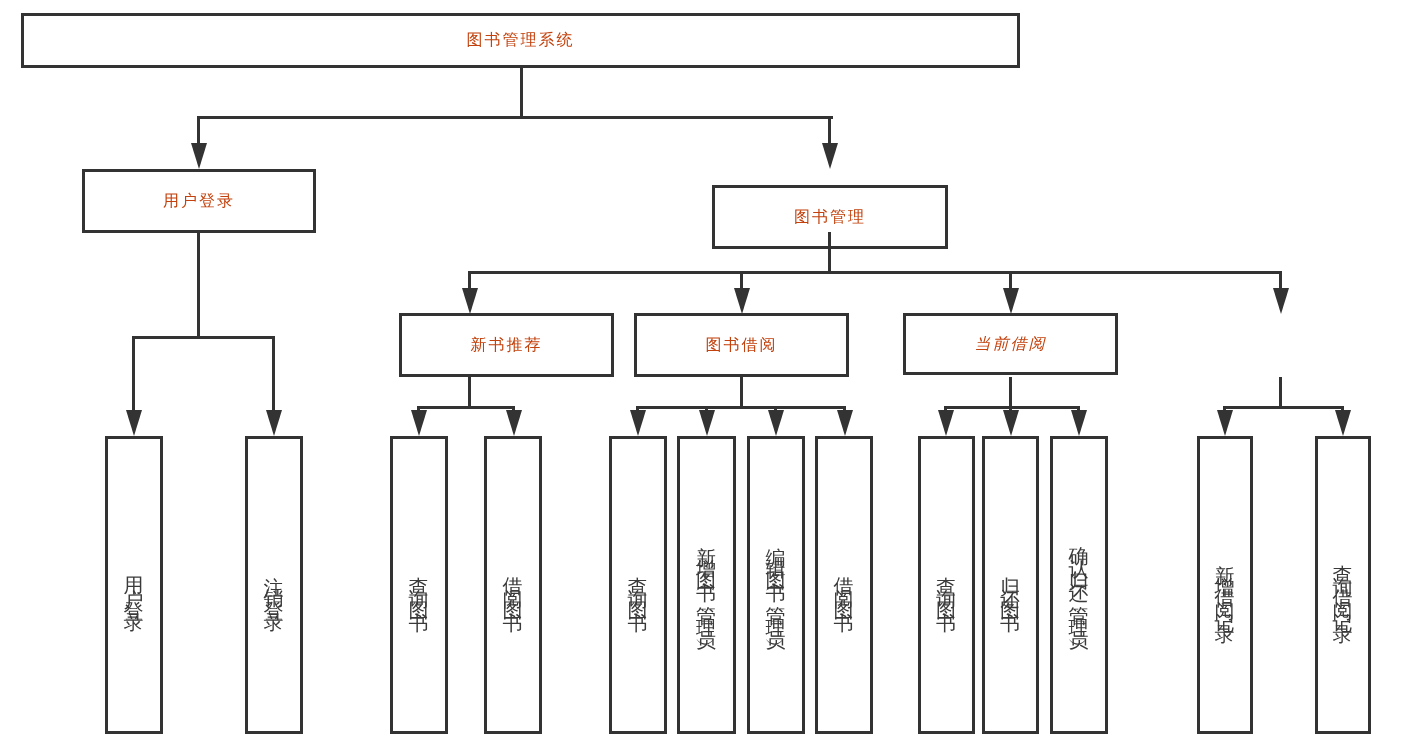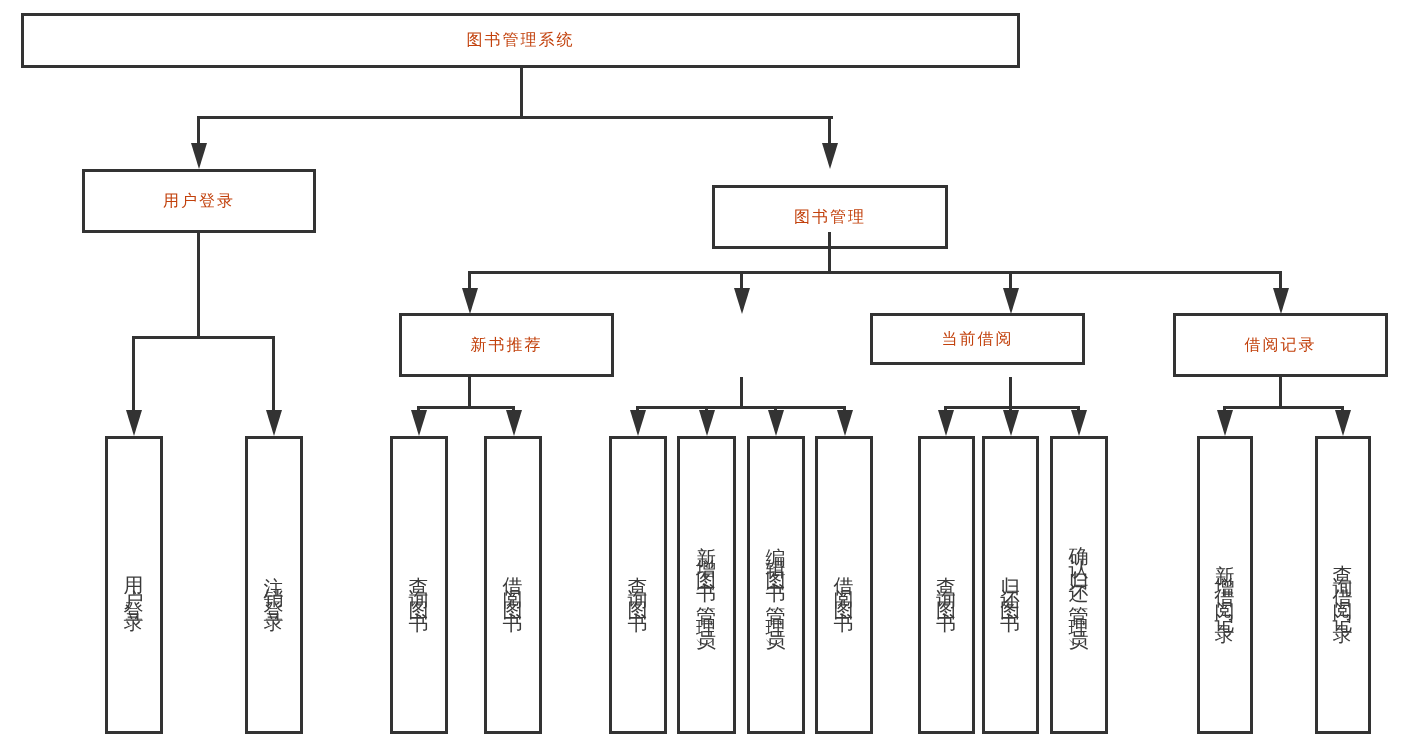--- a/index.html
+++ b/index.html
@@ -72,24 +72,24 @@
 <div id="diagram">
 
   <div class="box" style="left:21px; top:13px; width:999px; height:55px;">图书管理系统</div>
 
   <div class="box" style="left:82px; top:169px; width:234px; height:64px;">用户登录</div>
 
   <div class="box" style="left:712px; top:169px; width:236px; height:64px;margin-top:16px;">图书管理</div>
 
   <div class="box" style="left:363px; top:313px; width:215px; height:64px;margin-left:36px;">新书推荐</div>
 
+  <div class="box" style="left:634px; top:313px; width:215px; height:64px;">图书借阅</div>
 
-  <div class="box" style="left:870px; top:313px; width:215px; height:52px;">当前借阅</div>
+  <div class="box" style="left:903px; top:313px; width:215px; height:62px;font-style:italic;">当前借阅</div>
 
-  <div class="box" style="left:1173px; top:313px; width:215px; height:64px;">借阅记录</div>
 
   <div class="leaf" style="left:105px; top:436px; width:58px; height:298px;">
     <span>用户登录</span>
   </div>
   <div class="leaf" style="left:245px; top:436px; width:58px; height:298px;">
     <span>注销登录</span>
   </div>
 
   <div class="leaf" style="left:390px; top:436px; width:58px; height:298px;">
     <span>查询图书</span>

